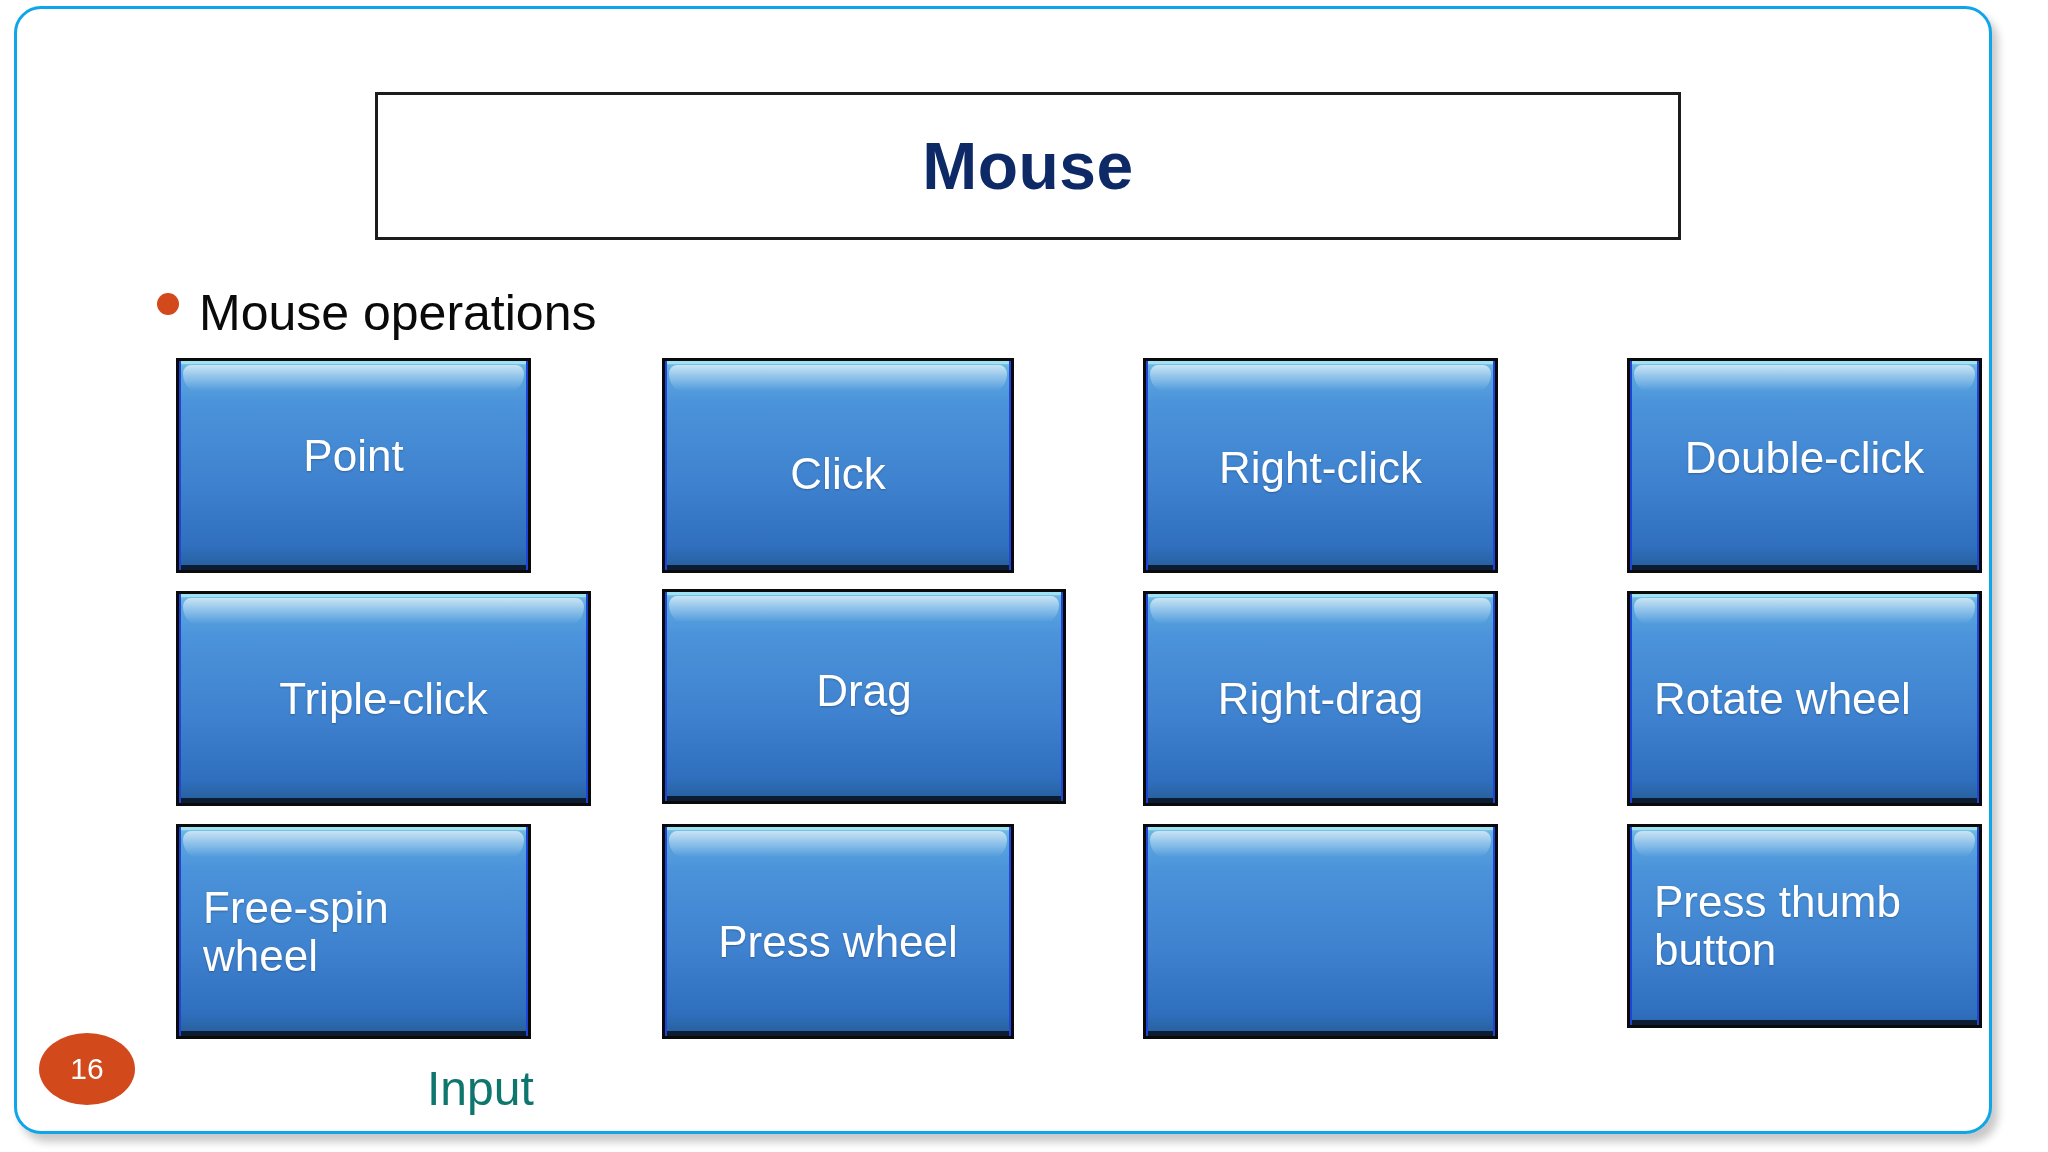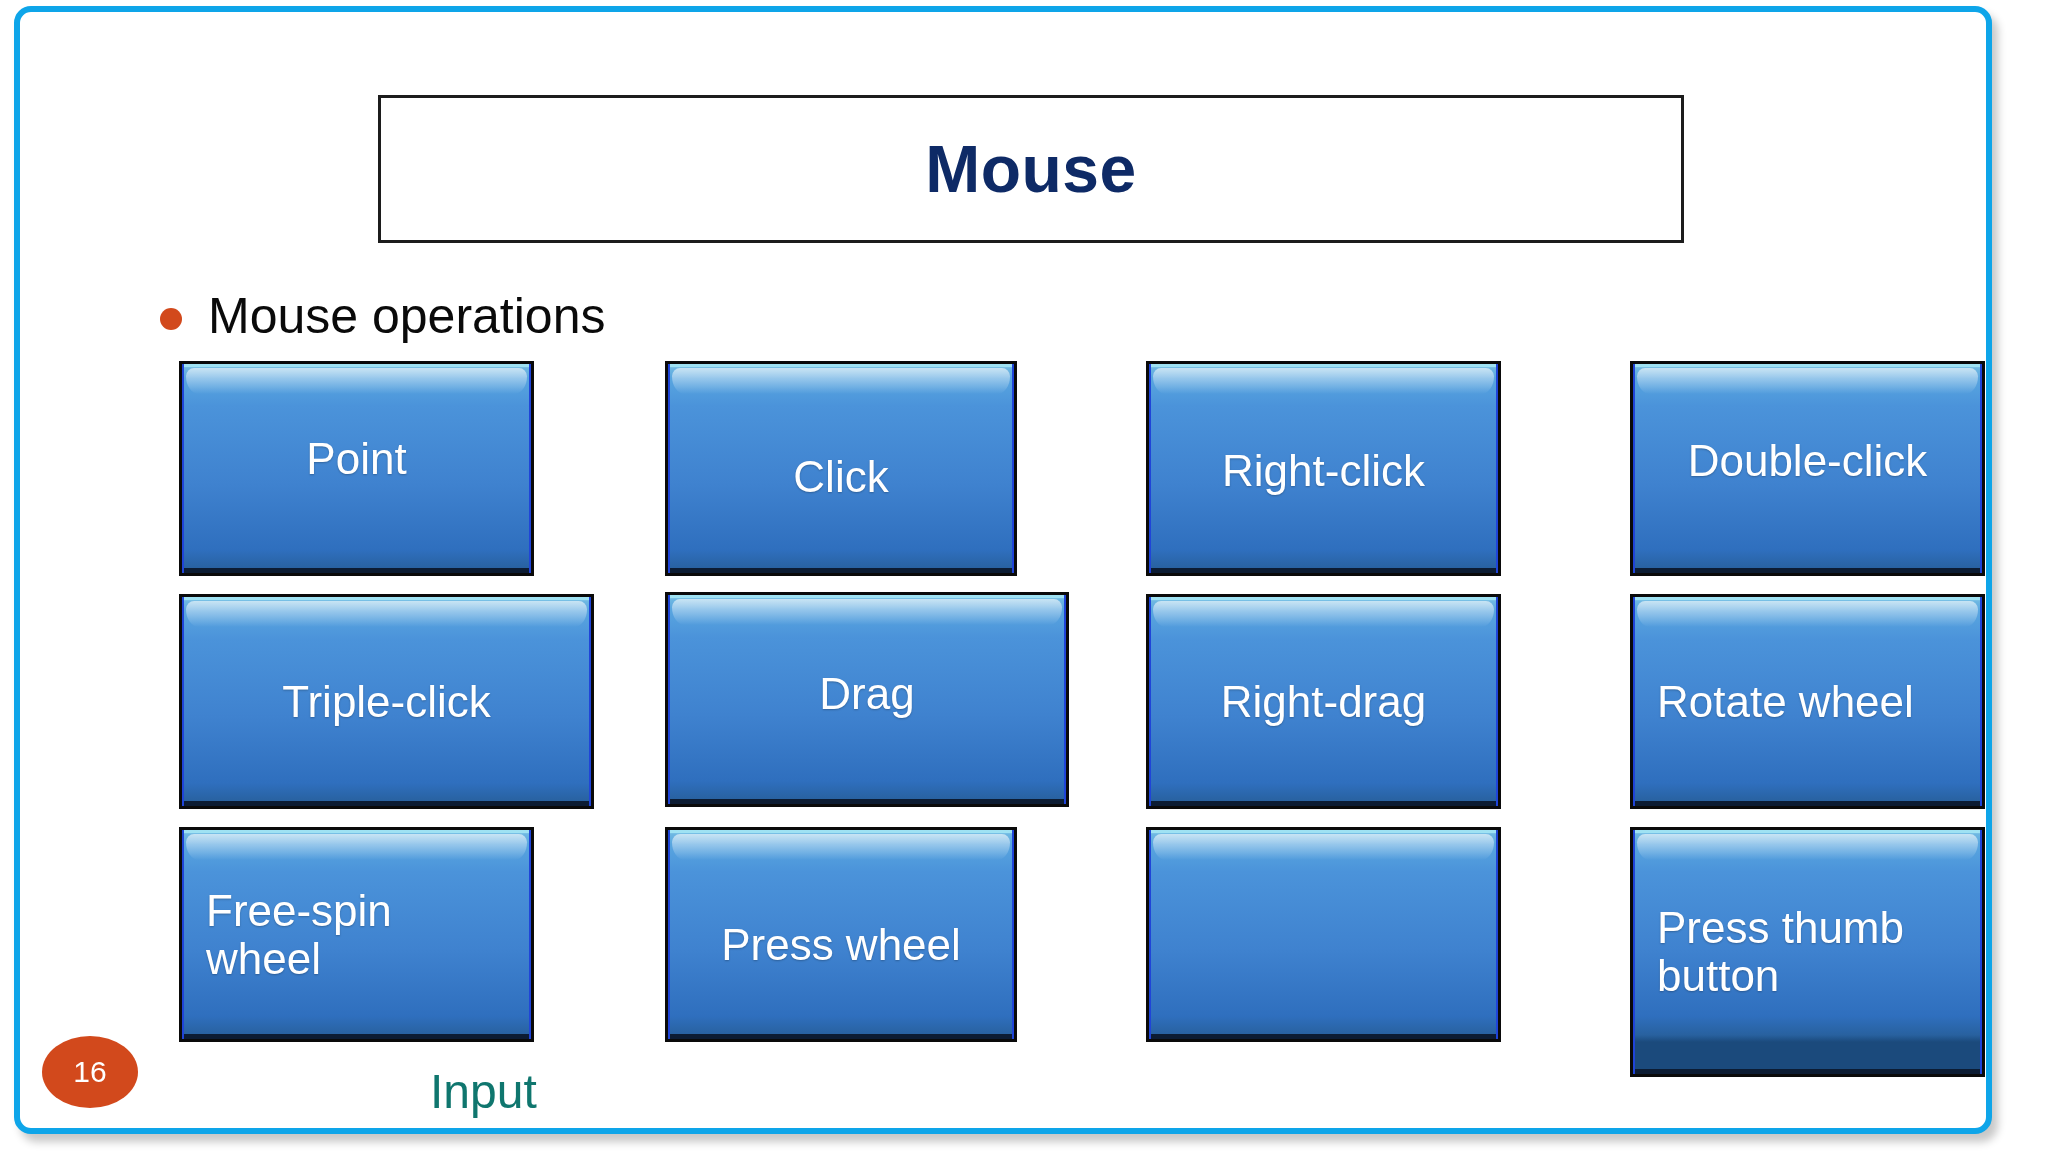--- a/index.html
+++ b/index.html
@@ -16,22 +16,22 @@
   }
 
   
   #slide {
     position: absolute;
     left: 14px;
     top: 6px;
     width: 1978px;
     height: 1128px;
     background: #ffffff;
-    border: 6px solid #0ea5e9;
-    border-radius: 17px;
+    border: 3px solid #0ea5e9;
+    border-radius: 27px;
     box-sizing: border-box;
     box-shadow: 6px 8px 9px rgba(0,0,0,0.22);
     overflow: hidden;
   }
 
   
   #title-box {
     position: absolute;
     left: 358px;
     top: 83px;
@@ -54,22 +54,21 @@
     letter-spacing: 0.5px;
     line-height: 1;
   }
 
   
   #bullet-row {
     position: absolute;
     left: 140px;
     top: 278px;
     display: flex;
-    align-items: center;
-    gap: 26px;
+    gap: 20px;
   }
   #bullet-dot {
     width: 22px;
     height: 22px;
     border-radius: 50%;
     background: #d2491c;
     flex: 0 0 auto;
     margin-top: 6px;
   }
   #bullet-label {
@@ -209,21 +208,21 @@
         <div class="sheen"></div>
         <div class="oplabel left">Free-spin wheel</div>
       </div>
       <div class="opbox" style="left: 645px; top: 815px; width: 352px; height: 215px;">
         <div class="sheen"></div>
         <div class="oplabel center" style="transform: translateY(10px);">Press wheel</div>
       </div>
       <div class="opbox" style="left: 1126px; top: 815px; width: 355px; height: 215px;">
         <div class="sheen"></div>
       </div>
-      <div class="opbox" style="left: 1610px; top: 815px; width: 355px; height: 250px;">
+      <div class="opbox" style="left: 1610px; top: 815px; width: 355px; height: 204px;">
         <div class="sheen"></div>
         <div class="oplabel left">Press thumb button</div>
       </div>
     </div>
 
   <div id="page-badge">16</div>
   <div id="footer-label">Input</div>
 
 </div>
 

